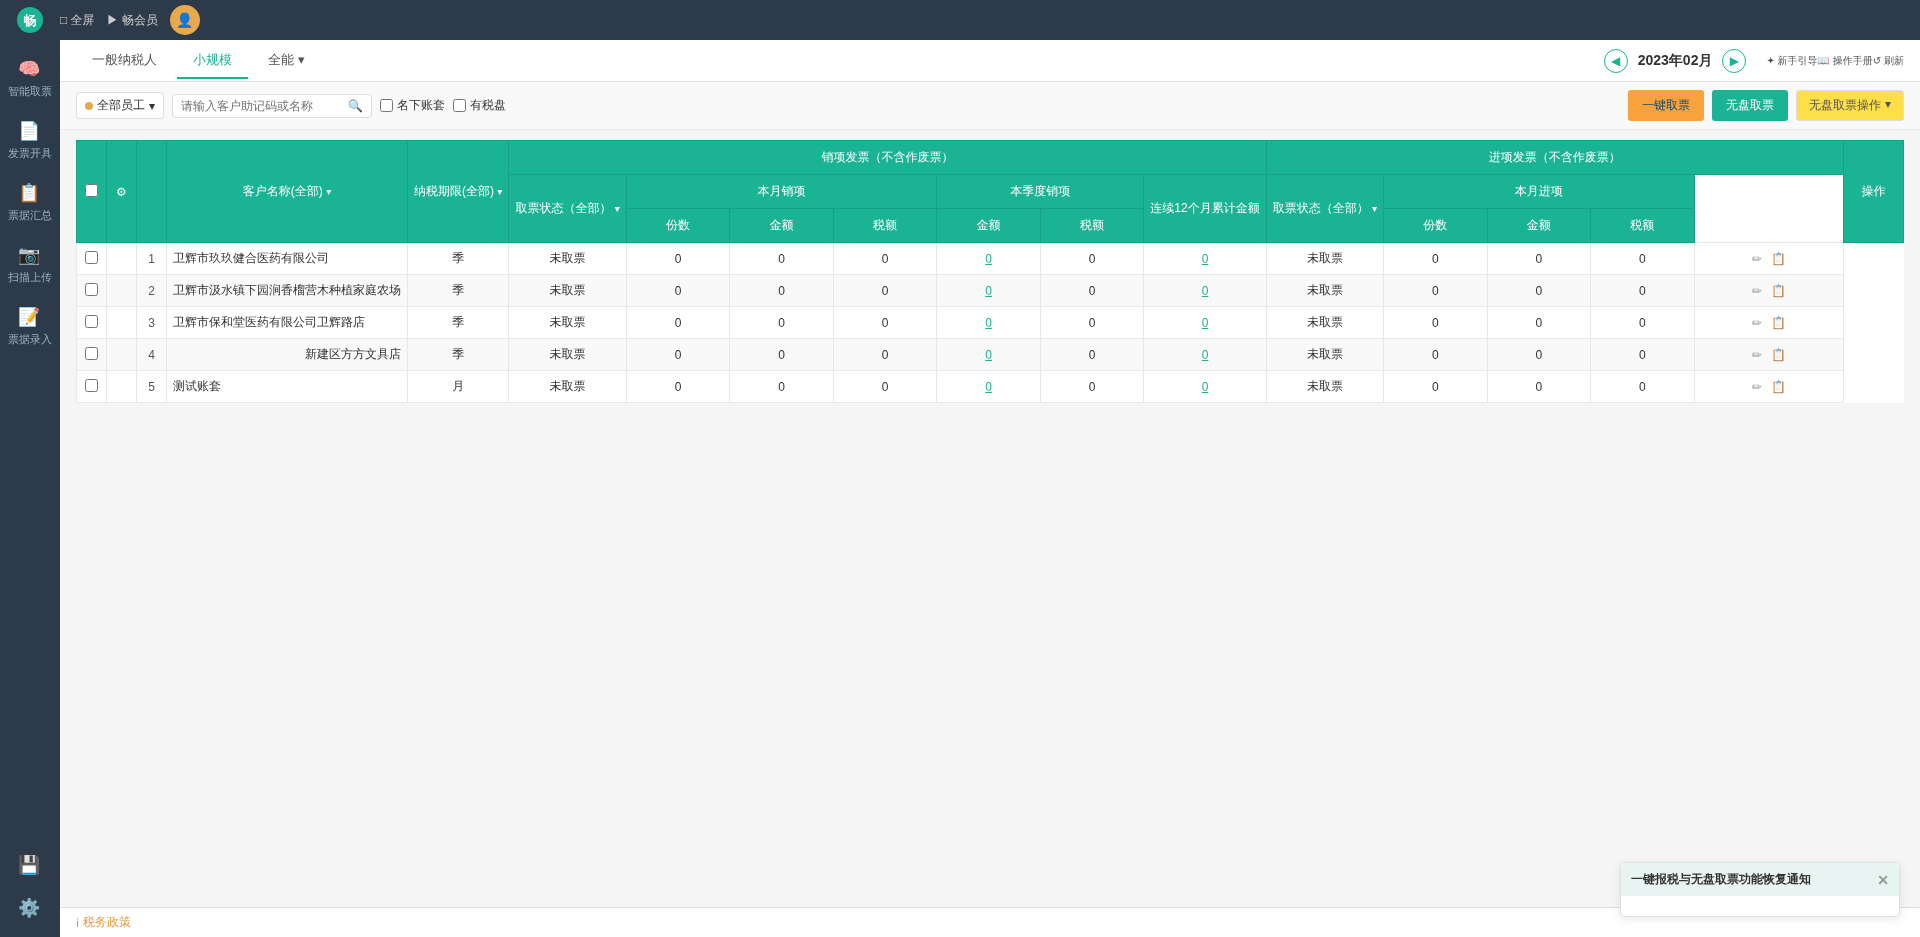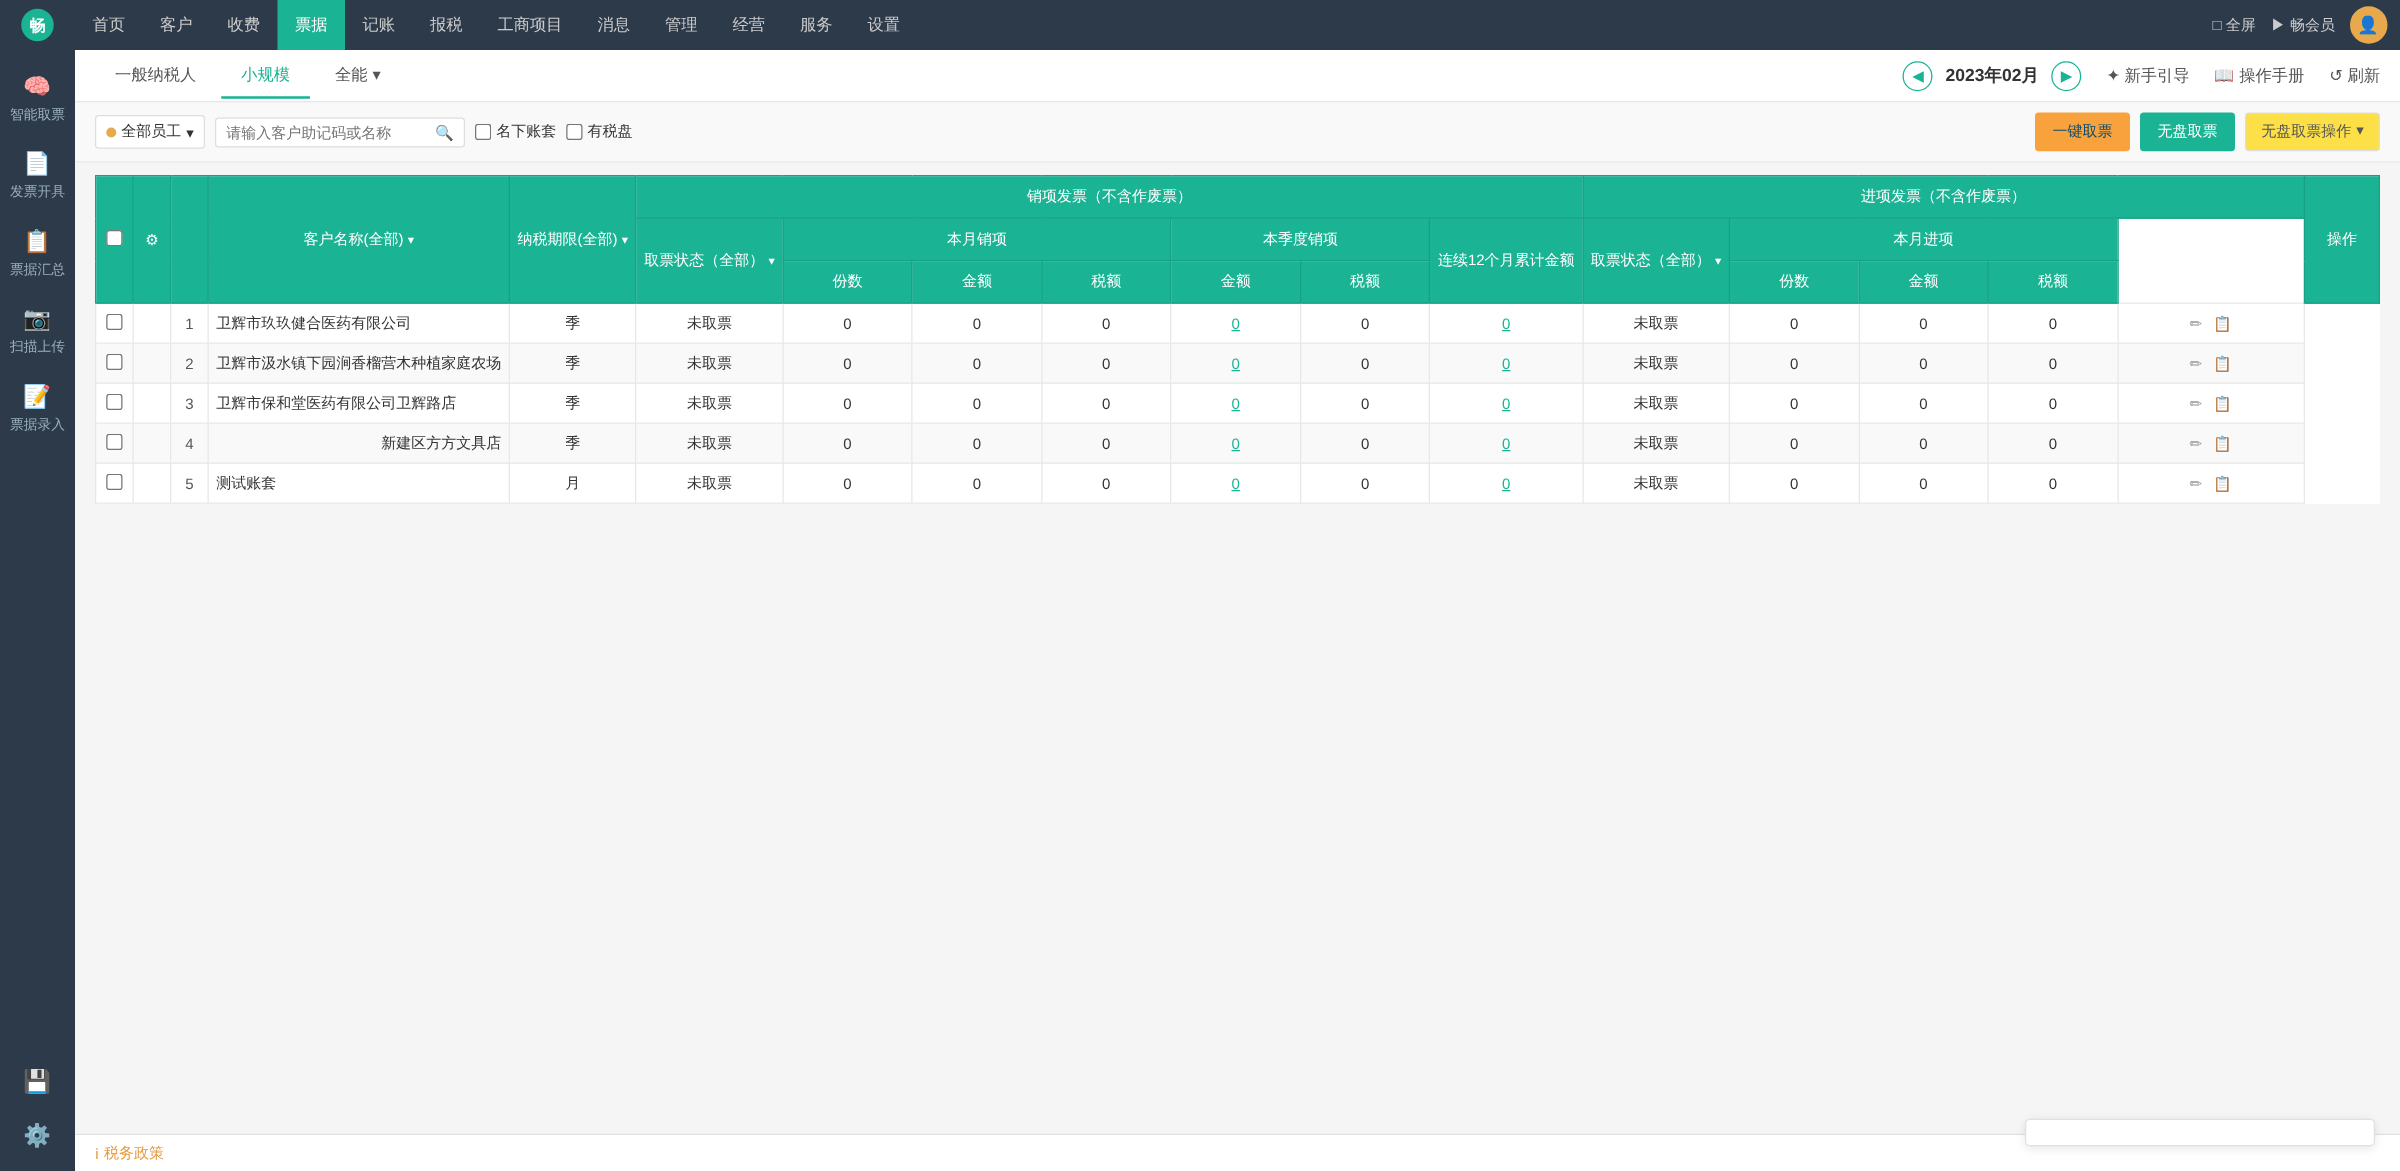--- a/index.html
+++ b/index.html
@@ -135,22 +135,22 @@
       font-size: 12px;
     }
     .period-label {
       font-size: 14px;
       font-weight: bold;
       color: #333;
     }
     .sub-tab-right {
       display: flex;
       align-items: center;
-      gap: 20px;
-      font-size: 13px;
+      gap: 0;
+      font-size: 10px;
       color: #555;
     }
     .sub-tab-right span { cursor: pointer; }
 
     
     .toolbar {
       background: #f9f9f9;
       padding: 8px 16px;
       display: flex;
       align-items: center;
@@ -299,34 +299,20 @@
   </style>
 </head>
 <body>
 
 <div class="top-nav">
   <div class="logo">
     <svg viewBox="0 0 28 28" fill="none">
       <circle cx="14" cy="14" r="13" fill="#1ab394"></circle>
       <text x="14" y="19" text-anchor="middle" fill="white" font-size="13" font-weight="bold">畅</text>
     </svg>
-  </div>
-  <div class="nav-items">
-    <div class="nav-item">首页</div>
-    <div class="nav-item">客户</div>
-    <div class="nav-item">收费</div>
-    <div class="nav-item active">票据</div>
-    <div class="nav-item">记账</div>
-    <div class="nav-item">报税</div>
-    <div class="nav-item">工商项目</div>
-    <div class="nav-item">消息</div>
-    <div class="nav-item">管理</div>
-    <div class="nav-item">经营</div>
-    <div class="nav-item">服务</div>
-    <div class="nav-item">设置</div>
   </div>
   <div class="nav-right">
     <span>□ <span>全屏</span></span>
     <span>▶ <span>畅会员</span></span>
     <div class="avatar">👤</div>
   </div>
 </div>
 
 <div class="layout">
 
@@ -577,16 +563,20 @@
 
     <div class="footer">
       <span style="color:#e8973a; margin-right:4px;">ℹ</span>
       <a href="#">税务政策</a>
     </div>
 
   </div>
 </div>
 
 <div class="notification-panel">
+  <div class="notif-header">
+    <span>一键报税与无盘取票功能恢复通知</span>
+    <span class="notif-close">✕</span>
+  </div>
   <div class="notif-body" style="position:relative;">
     <div class="notif-teal-mark">tEa</div>
   </div>
 </div>
 
 </body></html>

